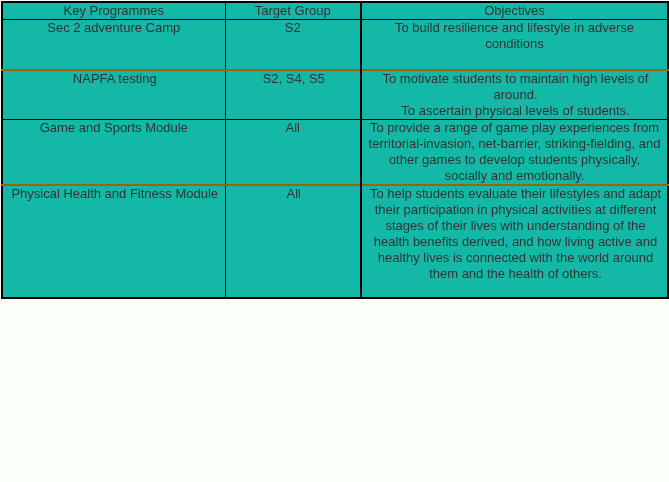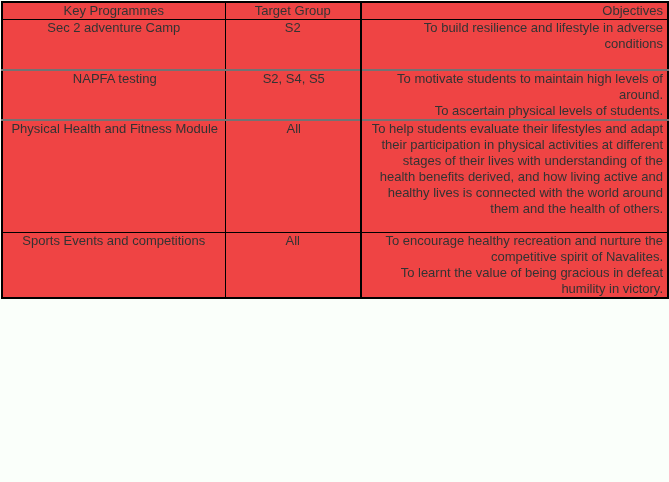--- a/index.html
+++ b/index.html
@@ -15,37 +15,37 @@
       font-size: 13px;
       color: #333;
     }
     table {
       position: absolute;
       left: 1px;
       top: 1px;
       width: 666px;
       border-collapse: collapse;
       table-layout: fixed;
-      background: #ef4444;
+      background: #14b8a6;
       border: 2px solid #000;
     }
     td, th {
       border: 1px solid #000;
       text-align: center;
       vertical-align: top;
       padding: 0 4px;
       line-height: 16px;
       font-weight: normal;
       color: #333;
     }
     col.c1 { width: 223px; }
     col.c2 { width: 136px; }
     col.c3 { width: 307px; }
-    td.obj, th.obj { border-left: 2px solid #000; text-align: right; }
-    tr.thick td { border-top: 2px solid #737373; padding-left: 6px; }
+    td.obj, th.obj { border-left: 2px solid #000; }
+    tr.thick td { border-top: 2px solid #a16207; padding-left: 6px; }
     .obj span { display: block; }
   </style>
 </head>
 <body>
 
 <table>
   <colgroup>
     <col class="c1">
       <col class="c2">
       <col class="c3">
@@ -66,29 +66,28 @@
       </td>
     </tr>
     <tr class="thick" style="height:49px">
       <td>NAPFA testing</td>
       <td>S2, S4, S5</td>
       <td class="obj">
         <span>To motivate students to maintain high levels of around.</span>
         <span>To ascertain physical levels of students.</span>
       </td>
     </tr>
+    <tr style="height:65px">
+      <td>Game and Sports Module</td>
+      <td>All</td>
+      <td class="obj">
+        <span>To provide a range of game play experiences from territorial-invasion, net-barrier, striking-fielding, and other games to develop students physically, socially and emotionally.</span>
+      </td>
+    </tr>
     <tr class="thick" style="height:113px">
       <td>Physical Health and Fitness Module</td>
       <td>All</td>
       <td class="obj">
         <span>To help students evaluate their lifestyles and adapt their participation in physical activities at different stages of their lives with understanding of the health benefits derived, and how living active and healthy lives is connected with the world around them and the health of others.</span>
       </td>
     </tr>
-    <tr style="height:65px">
-      <td>Sports Events and competitions</td>
-      <td>All</td>
-      <td class="obj">
-        <span>To encourage healthy recreation and nurture the competitive spirit of Navalites.</span>
-        <span>To learnt the value of being gracious in defeat humility in victory.</span>
-      </td>
-    </tr>
   </tbody>
 </table>
 
 </body></html>

